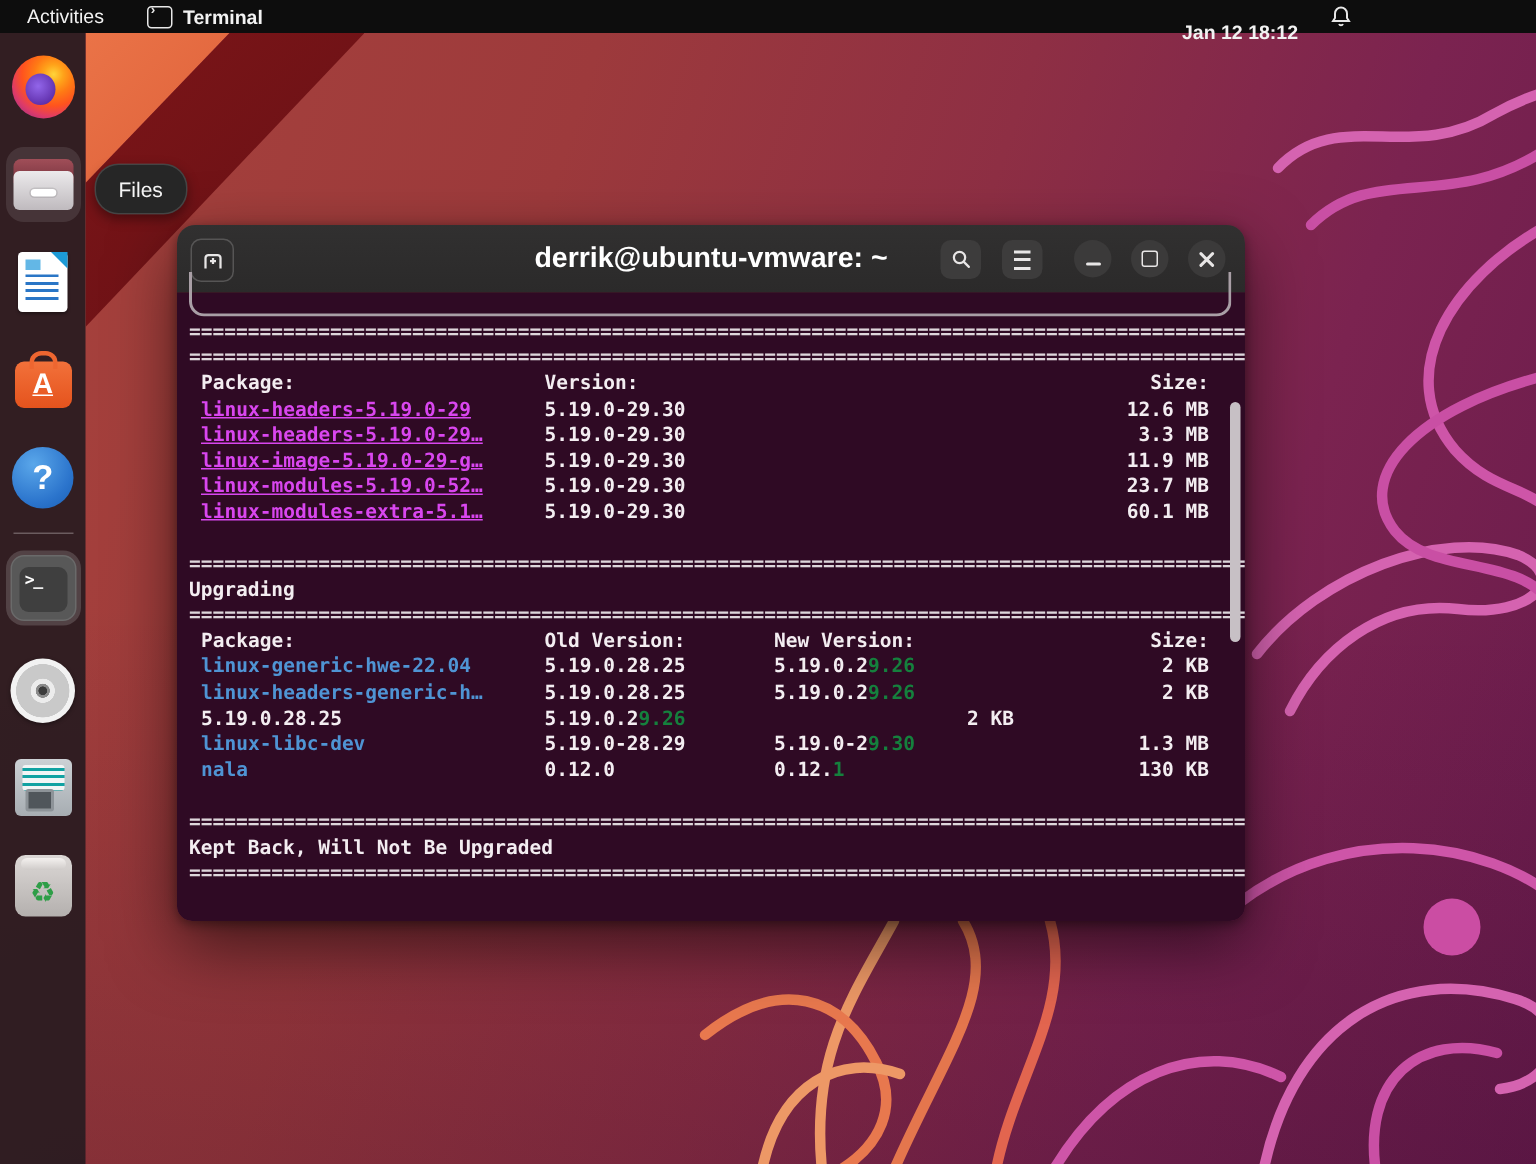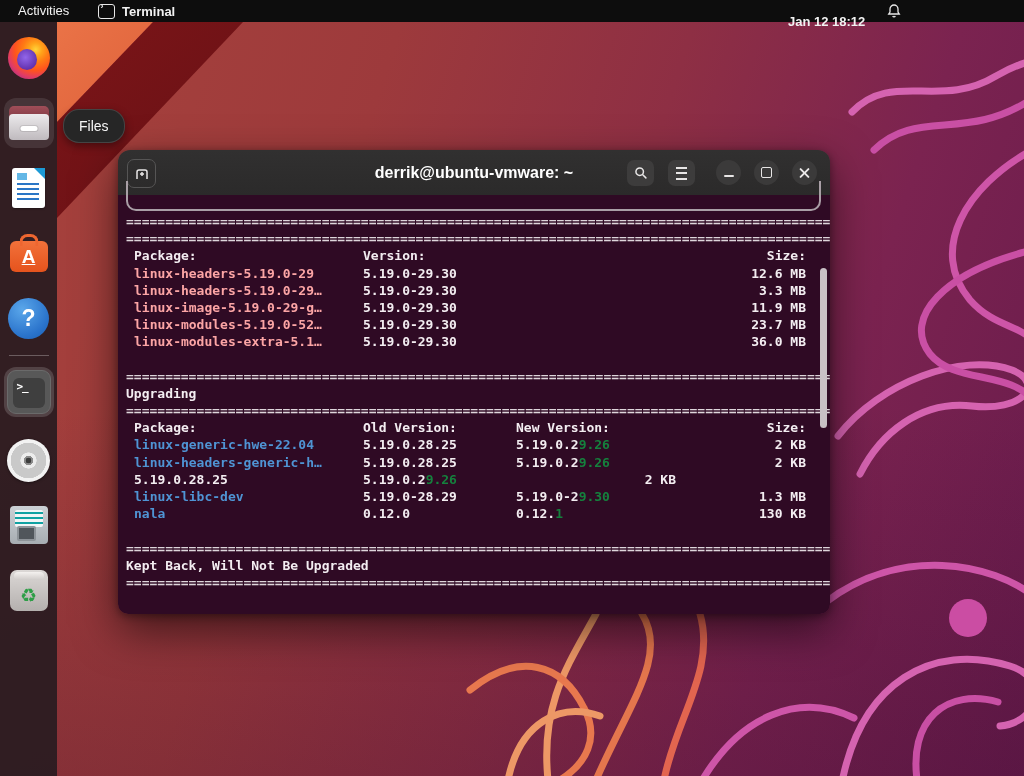--- a/index.html
+++ b/index.html
@@ -85,21 +85,21 @@
   .tooltip{position:absolute;left:63px;top:109px;height:32px;padding:0 15px;border-radius:16px;
     background:#262626;border:1px solid rgba(255,255,255,.14);color:#f5f5f5;font-size:14px;
     display:flex;align-items:center;z-index:55;box-shadow:0 3px 8px rgba(0,0,0,.4);}
 
   
   .window{position:absolute;left:118px;top:150px;width:712px;height:464px;border-radius:12px 12px 10px 10px;
     overflow:hidden;z-index:40;box-shadow:0 16px 44px rgba(0,0,0,.55),0 2px 8px rgba(0,0,0,.4);}
   .titlebar{position:absolute;left:0;top:0;right:0;height:45px;background:linear-gradient(180deg,#313030,#2b2a2a);
     border-bottom:1px solid #1d1c1c;cursor:default;}
   .title{position:absolute;left:0;right:0;top:0;height:45px;line-height:45px;text-align:center;
-    color:#fff;font-weight:700;font-size:16px;pointer-events:none;}
+    color:#fff;font-weight:700;font-size:19px;pointer-events:none;}
   .tab-new{position:absolute;left:9px;top:9px;width:27px;height:27px;border-radius:7px;
     border:1px solid #565555;display:flex;align-items:center;justify-content:center;cursor:pointer;}
   .hb{position:absolute;top:10px;width:27px;height:26px;border-radius:7px;background:#3d3c3c;
     display:flex;align-items:center;justify-content:center;cursor:pointer;}
   .hb.search{left:509px;}
   .hb.menu{left:550px;}
   .cb{position:absolute;top:10px;width:25px;height:25px;border-radius:50%;background:#3b3a3a;
     display:flex;align-items:center;justify-content:center;cursor:pointer;}
   .cb.min{left:598px;}
   .cb.max{left:636px;}
@@ -120,21 +120,21 @@
     color:#f3edf1;}
   .scrollback-box{position:absolute;left:8px;right:9px;top:-14px;height:28px;
     border:2px solid #a99fa6;border-top:none;border-radius:0 0 10px 10px;}
   .lines{position:absolute;left:0;right:0;top:18px;}
   .t-line{height:17.2px;line-height:17.2px;white-space:pre;overflow:hidden;}
   .sep{color:#ded6db;padding-left:8px;letter-spacing:0;}
   .sect{padding-left:8px;font-weight:700;}
   .pkg-row{display:grid;grid-template-columns:229px 313px 1fr;padding:0 24px 0 16px;}
   .up-row{display:grid;grid-template-columns:229px 153px 160px 1fr;padding:0 24px 0 16px;}
   .cell-size{text-align:right;}
-  .c-green{color:#fca5a5;}
+  .c-green{color:#d946ef;text-decoration:underline;}
   .c-blue{color:#4f94d4;}
   .c-orange{color:#15803d;margin-top:32px;}
   .scroll-thumb{position:absolute;right:3px;top:73px;width:7px;height:160px;border-radius:4px;
     background:#c7c0c5;cursor:pointer;}
 </style>
 </head>
 <body>
 
 <div class="desktop">
 
@@ -282,21 +282,21 @@
           <span class="cell-size">11.9 MB</span>
         </div>
         <div class="t-line pkg-row">
           <span class="c-green">linux-modules-5.19.0-52…</span>
           <span>5.19.0-29.30</span>
           <span class="cell-size">23.7 MB</span>
         </div>
         <div class="t-line pkg-row">
           <span class="c-green">linux-modules-extra-5.1…</span>
           <span>5.19.0-29.30</span>
-          <span class="cell-size">36.0 MB</span>
+          <span class="cell-size">60.1 MB</span>
         </div>
         <div class="t-line"></div>
 
         <div class="t-line sep">====================================================================================================</div>
         <div class="t-line sect">Upgrading</div>
         <div class="t-line sep">====================================================================================================</div>
         <div class="t-line up-row">
           <span>Package:</span>
           <span>Old Version:</span>
           <span>New Version:</span>

